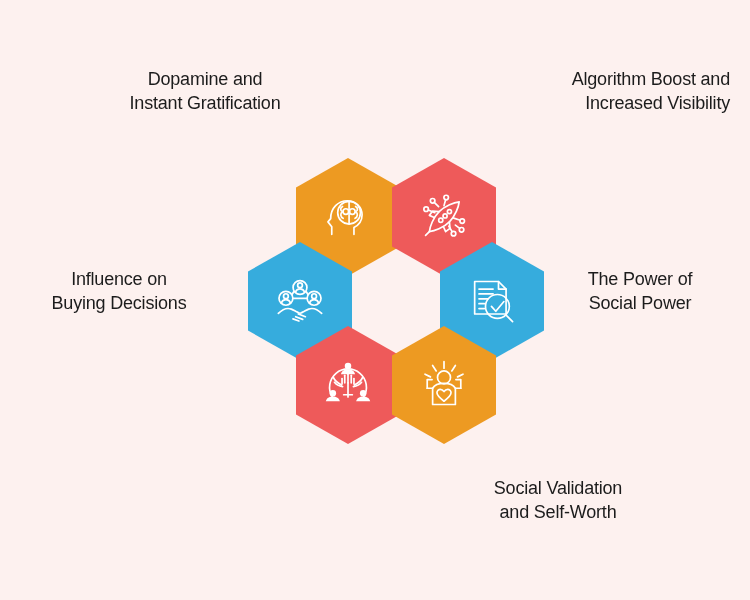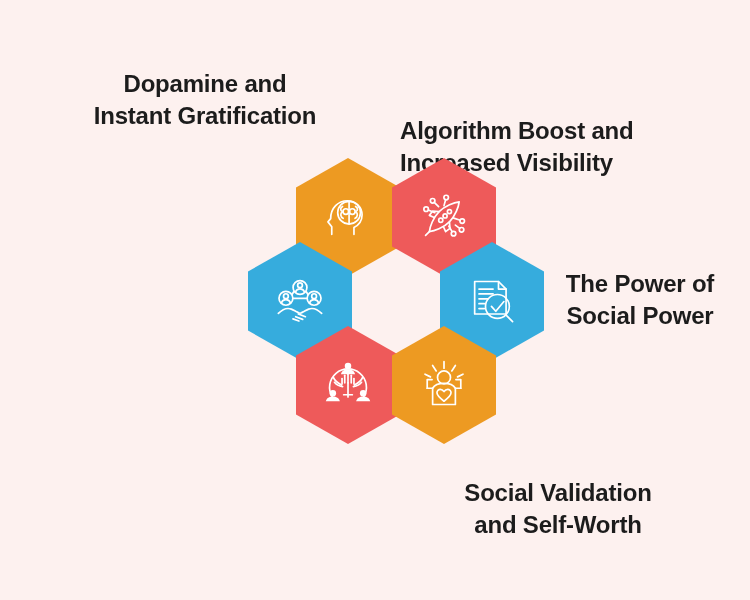--- a/index.html
+++ b/index.html
@@ -19,29 +19,29 @@
     position: absolute;
     inset: 0;
     background: #fdf1ef;
   }
 
   
   .label {
     position: absolute;
     color: #1c1c1c;
     font-family: "Liberation Sans", sans-serif;
-    font-weight: bold;
-    font-size: 24px;
+    font-weight: normal;
+    font-size: 18px;
     line-height: 1.32;
     letter-spacing: -0.2px;
     white-space: pre-line;
   }
 
   .lbl-top-left     { left: 40px;  top: 68px;  width: 330px; text-align: center; }
-  .lbl-top-right    { left: 400px; top: 68px;  width: 330px; text-align: left; margin-top: 47px; }
+  .lbl-top-right    { left: 400px; top: 68px;  width: 330px; text-align: right; }
   .lbl-mid-left     { left: 8px;   top: 268px; width: 222px; text-align: center; }
   .lbl-mid-right    { left: 540px; top: 268px; width: 200px; text-align: center; }
   .lbl-bot-left     { left: 70px;  top: 477px; width: 300px; text-align: center; }
   .lbl-bot-right    { left: 398px; top: 477px; width: 320px; text-align: center; }
 
   
   #hex-cluster {
     position: absolute;
     left: 236px;
     top: 158px;
@@ -87,20 +87,22 @@
 <body style="background: rgb(253, 241, 239);">
 
 <div id="infographic">
 
   <div class="label lbl-top-left" style="color: rgb(28, 28, 28);">Dopamine and
 Instant Gratification</div>
 
   <div class="label lbl-top-right" style="color: rgb(28, 28, 28);">Algorithm Boost and
 Increased Visibility</div>
 
+  <div class="label lbl-mid-left" style="color: rgb(28, 28, 28);">Influence on
+Buying Decisions</div>
 
   <div class="label lbl-mid-right" style="color: rgb(28, 28, 28);">The Power of
 Social Power</div>
 
 
   <div class="label lbl-bot-right" style="color: rgb(28, 28, 28);">Social Validation
 and Self-Worth</div>
 
   <div id="hex-cluster">
 

